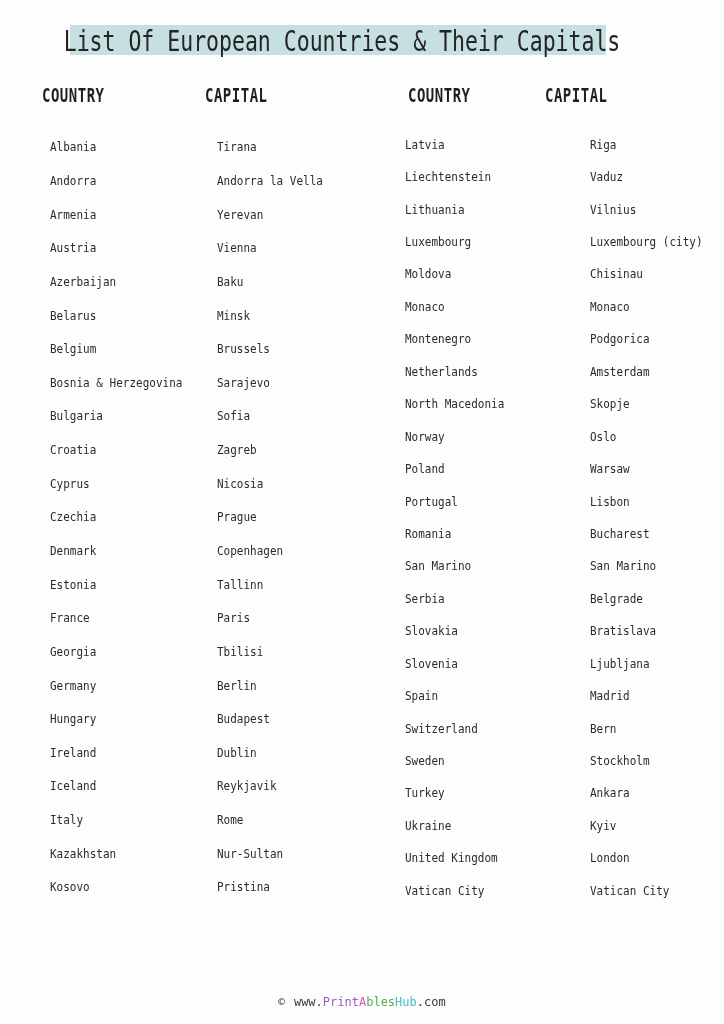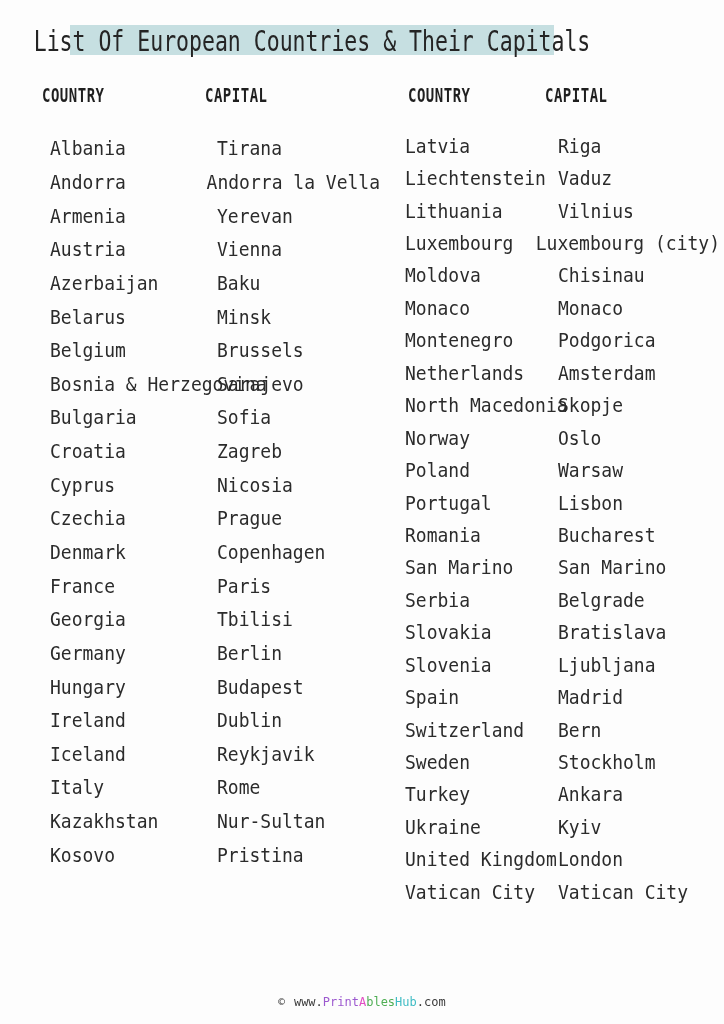--- a/index.html
+++ b/index.html
@@ -5,45 +5,45 @@
   html,body{margin:0;padding:0;}
   body{
     width:724px;height:1024px;
     background:#fdfdfd;
     position:relative;overflow:hidden;
     font-family:"DejaVu Sans Mono","Liberation Mono",monospace;
     color:#2b2b2b;
   }
   .page{position:absolute;inset:0;}
   .title-bar{
-    position:absolute;top:25px;left:70px;width:484px;height:30px;
-    display:flex;align-items:center;justify-content:center;
+    position:absolute;top:25px;left:70px;width:528px;height:30px;
+    display:flex;align-items:center;justify-content:center;padding-left:8px;
   }
   .title-bar h1{
     margin:0;font-size:21.5px;font-weight:normal;white-space:nowrap;
     transform:scaleY(1.35);transform-origin:center center;
     color:#242424;
   }
   .headers span{
     position:absolute;top:84px;font-size:14px;font-weight:bold;
     display:inline-block;transform:scaleY(1.35);transform-origin:top left;
     color:#1f1f1f;letter-spacing:.5px;
   }
   .hdr-country-left{left:42px;}
   .hdr-capital-left{left:205px;}
   .hdr-country-right{left:408px;}
   .hdr-capital-right{left:545px;}
-  .table{position:absolute;font-size:18px;}
+  .table{position:absolute;font-size:11px;}
   .table .row{display:flex;align-items:center;}
   .cell{display:inline-block;white-space:nowrap;transform:scaleY(1.12);transform-origin:left center;}
   .table-left{left:50px;top:131px;width:330px;}
   .table-left .row{height:33.65px;}
   .table-left .country{width:167px;}
   .table-right{left:405px;top:129px;width:315px;}
-  .table-right .row{height:32.45px;}
+  .table-right .row{height:32.45px;gap:32px;}
   .table-right .country{width:153px;}
   .footer{
     position:absolute;top:992px;left:0;width:724px;height:22px;
     text-align:center;font-size:12px;line-height:20px;color:#3a3a3a;
   }
   .footer .copy{font-size:11px;margin-right:9px;vertical-align:1px;}
   .footer a{text-decoration:none;cursor:pointer;}
 </style>
 </head>
 <body style="color: rgb(43, 43, 43);">
@@ -108,20 +108,24 @@
       </div>
       <div class="row">
         <span class="cell country">Czechia</span>
         <span class="cell capital">Prague</span>
       </div>
       <div class="row">
         <span class="cell country">Denmark</span>
         <span class="cell capital">Copenhagen</span>
       </div>
       <div class="row">
+        <span class="cell country">Estonia</span>
+        <span class="cell capital">Tallinn</span>
+      </div>
+      <div class="row">
         <span class="cell country">France</span>
         <span class="cell capital">Paris</span>
       </div>
       <div class="row">
         <span class="cell country">Georgia</span>
         <span class="cell capital">Tbilisi</span>
       </div>
       <div class="row">
         <span class="cell country">Germany</span>
         <span class="cell capital">Berlin</span>

